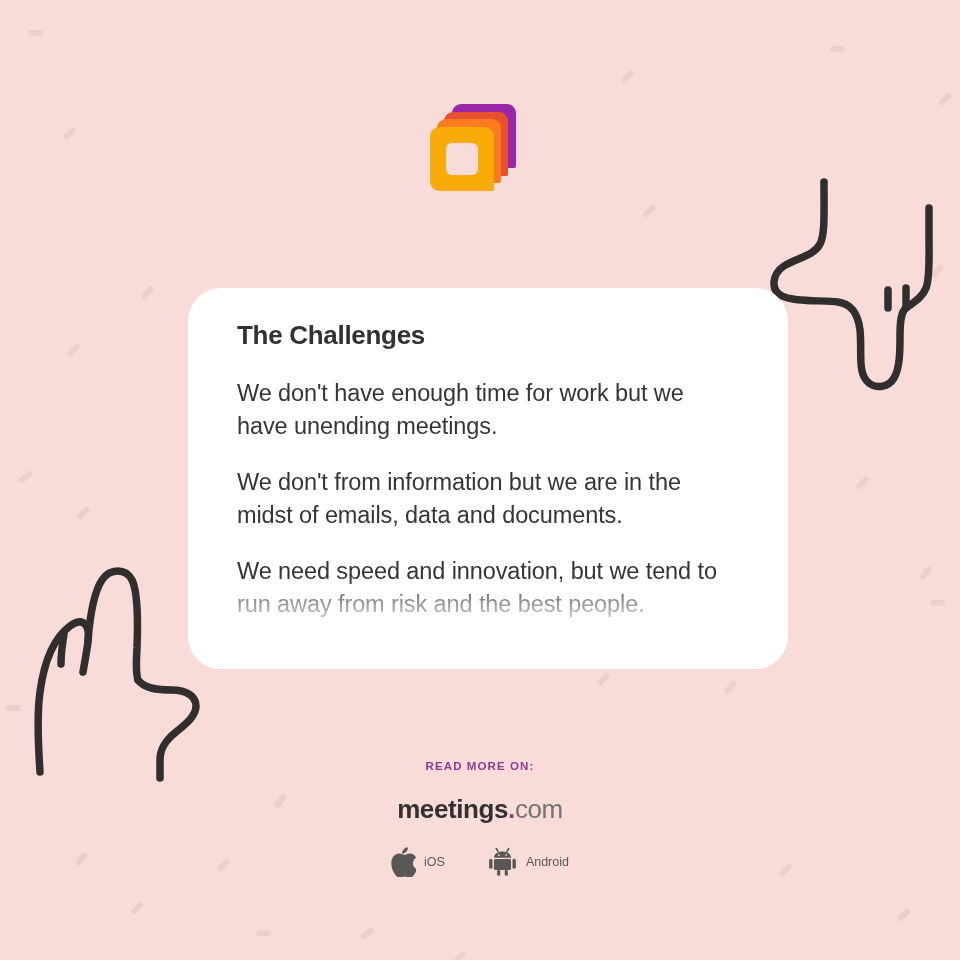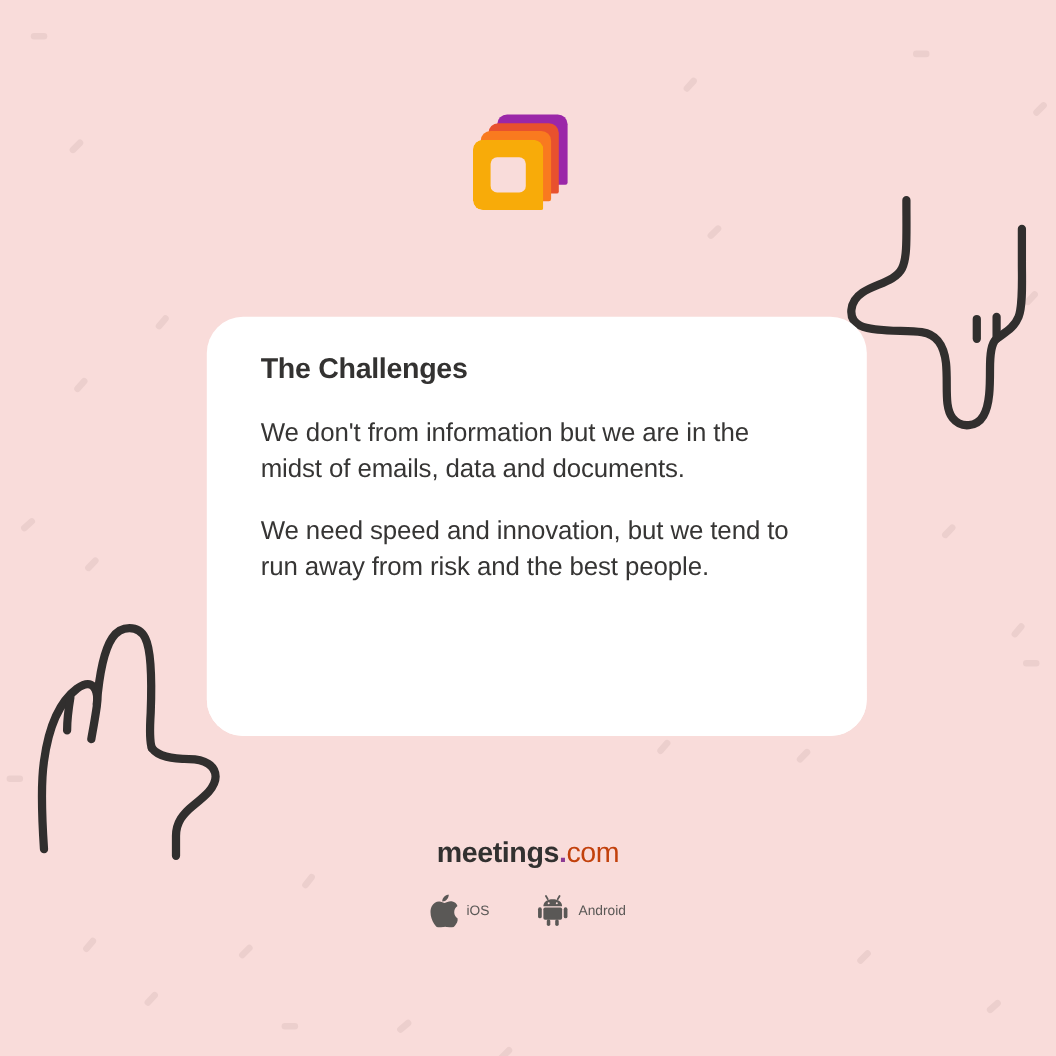--- a/index.html
+++ b/index.html
@@ -179,21 +179,21 @@
   }
   #brand-name {
     font-weight: bold;
   }
   #brand-dot {
     color: #8d3a93;
     font-weight: bold;
   }
   #brand-tld {
     font-weight: normal;
-    color: #c2410c;
+    color: #737373;
   }
   #store-badges {
     display: flex;
     justify-content: center;
     align-items: center;
     gap: 42px;
   }
   .store-badge {
     display: flex;
     align-items: center;
@@ -271,27 +271,29 @@
       <path d="M110 118 C116 126 128 128 144 128 C158 128 168 134 168 144
                C168 154 158 162 148 170 C138 178 132 186 132 198
                C132 206 132 212 132 216"></path>
       <path d="M36 72 C34 84 33 94 33 102"></path>
     </svg>
   </div>
 
   <div id="card">
     <div id="card-inner">
       <h1 id="card-title">The Challenges</h1>
+      <p class="card-paragraph">We don't have enough time for work but we have unending meetings.</p>
       <p class="card-paragraph">We don't from information but we are in the midst of emails, data and documents.</p>
       <p class="card-paragraph">We need speed and innovation, but we tend to run away from risk and the best people.</p>
     </div>
     <div id="card-fade"></div>
   </div>
 
   <div id="footer">
+    <div id="read-more-label">READ MORE ON:</div>
 
     <div id="brand-wordmark">
       <span id="brand-name">meetings</span><span id="brand-dot">.</span><span id="brand-tld">com</span>
     </div>
 
     <div id="store-badges">
 
       <div class="store-badge">
         <span>
           <svg width="25" height="30" viewBox="0 0 24 29" aria-hidden="true">

